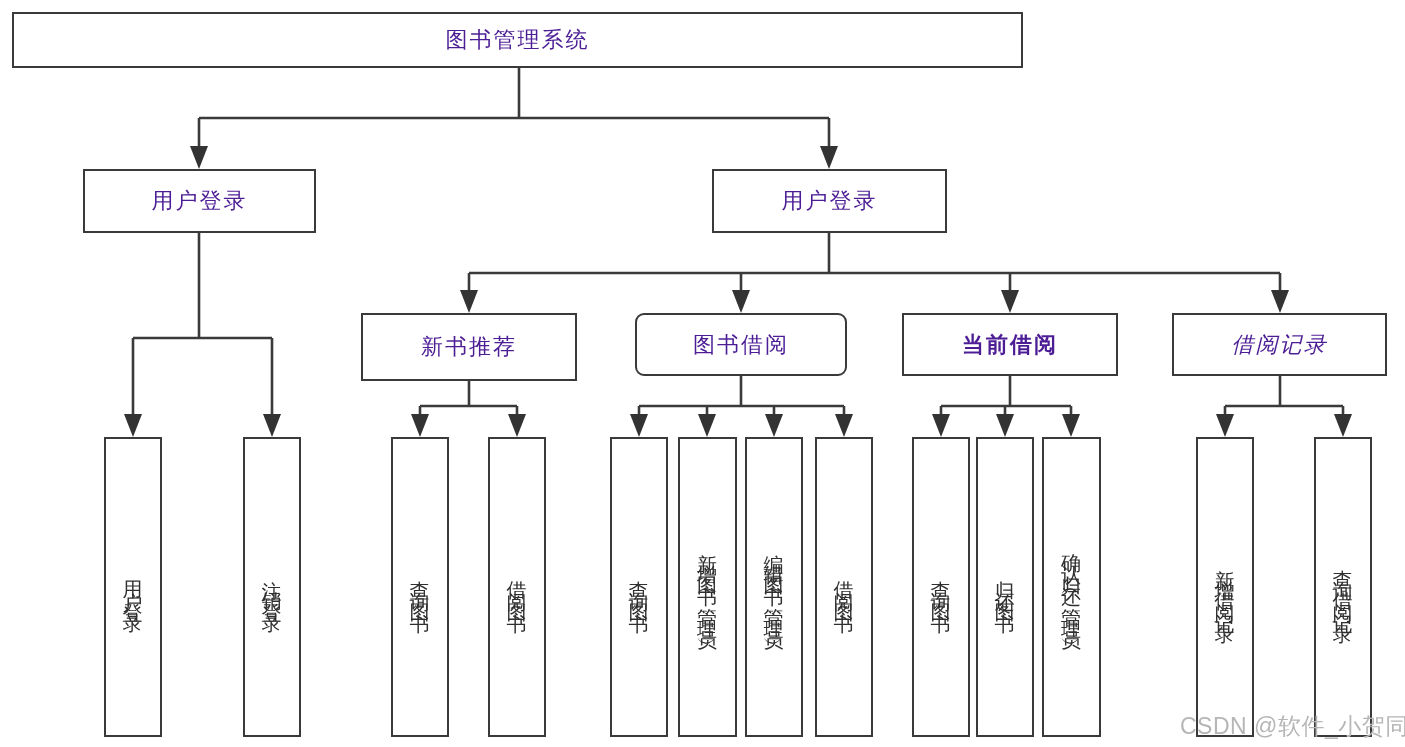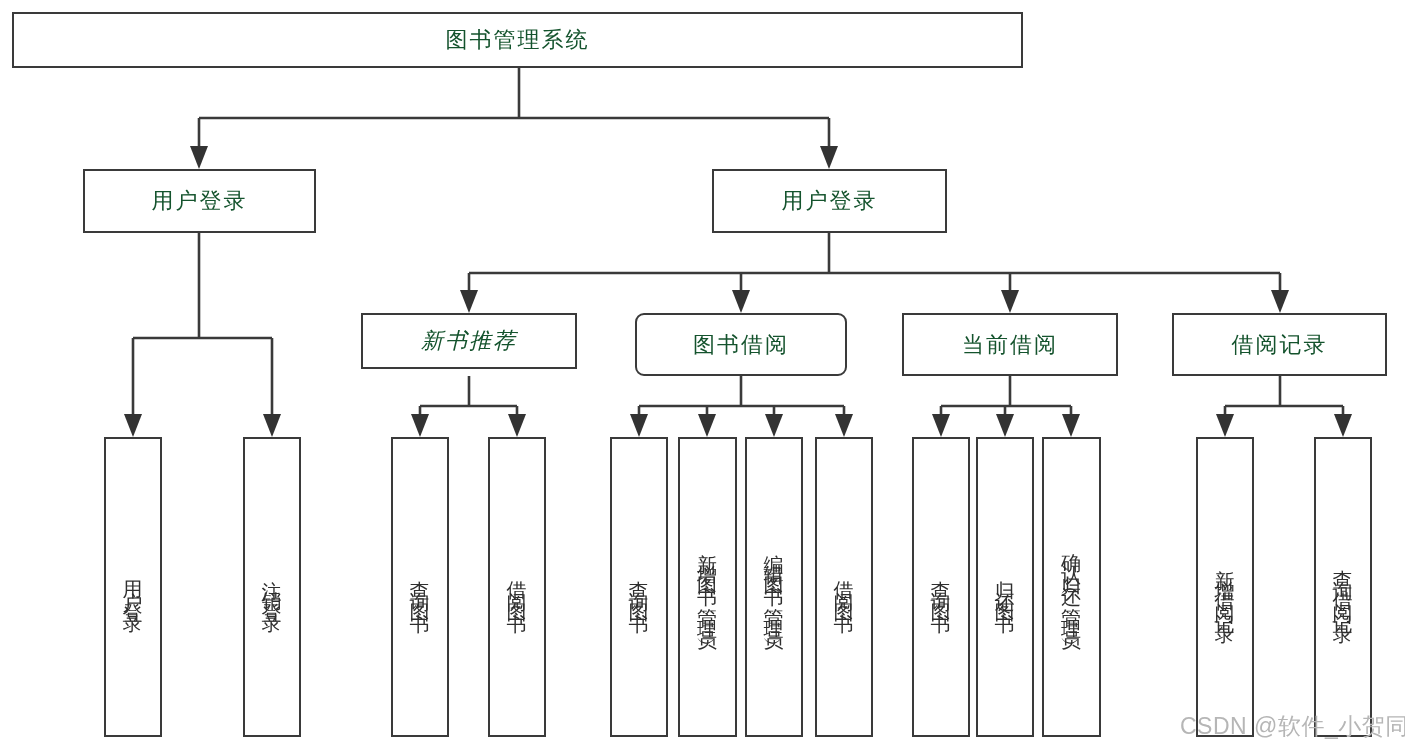--- a/index.html
+++ b/index.html
@@ -29,21 +29,21 @@
     border: 2.5px solid #3a3a3a;
     background: #ffffff;
     display: flex;
     align-items: center;
     justify-content: center;
     z-index: 2;
   }
   .hlabel {
     font-size: 22px;
     letter-spacing: 2px;
-    color: #14532d;
+    color: #4c1d95;
     white-space: nowrap;
     line-height: 1;
   }
   .vbox {
     top: 437px;
     height: 300px;
   }
   .vlabel {
     writing-mode: vertical-rl;
     text-orientation: mixed;
@@ -158,30 +158,30 @@
     <span class="hlabel">图书管理系统</span>
   </div>
 
   <div class="node" style="left:83px; top:169px; width:233px; height:64px;">
     <span class="hlabel">用户登录</span>
   </div>
   <div class="node" style="left:712px; top:169px; width:235px; height:64px;">
     <span class="hlabel">用户登录</span>
   </div>
 
-  <div class="node" style="left:361px; top:313px; width:216px; height:56px;font-style:italic;">
+  <div class="node" style="left:361px; top:313px; width:216px; height:68px;">
     <span class="hlabel">新书推荐</span>
   </div>
   <div class="node" style="left:635px; top:313px; width:212px; height:63px;border-radius:9px;">
     <span class="hlabel">图书借阅</span>
   </div>
-  <div class="node" style="left:902px; top:313px; width:216px; height:63px;">
+  <div class="node" style="left:902px; top:313px; width:216px; height:63px;font-weight:bold;">
     <span class="hlabel">当前借阅</span>
   </div>
-  <div class="node" style="left:1172px; top:313px; width:215px; height:63px;">
+  <div class="node" style="left:1172px; top:313px; width:215px; height:63px;font-style:italic;">
     <span class="hlabel">借阅记录</span>
   </div>
 
   <div class="node vbox" style="left:104px; width:58px;">
     <span class="vlabel">用户登录</span>
   </div>
   <div class="node vbox" style="left:243px; width:58px;">
     <span class="vlabel">注销登录</span>
   </div>
 

